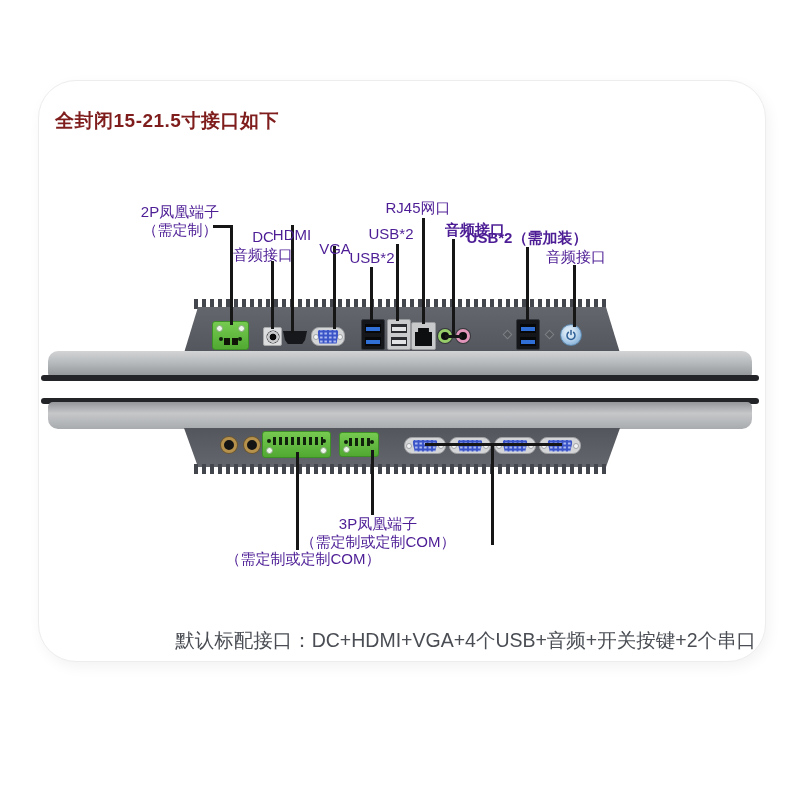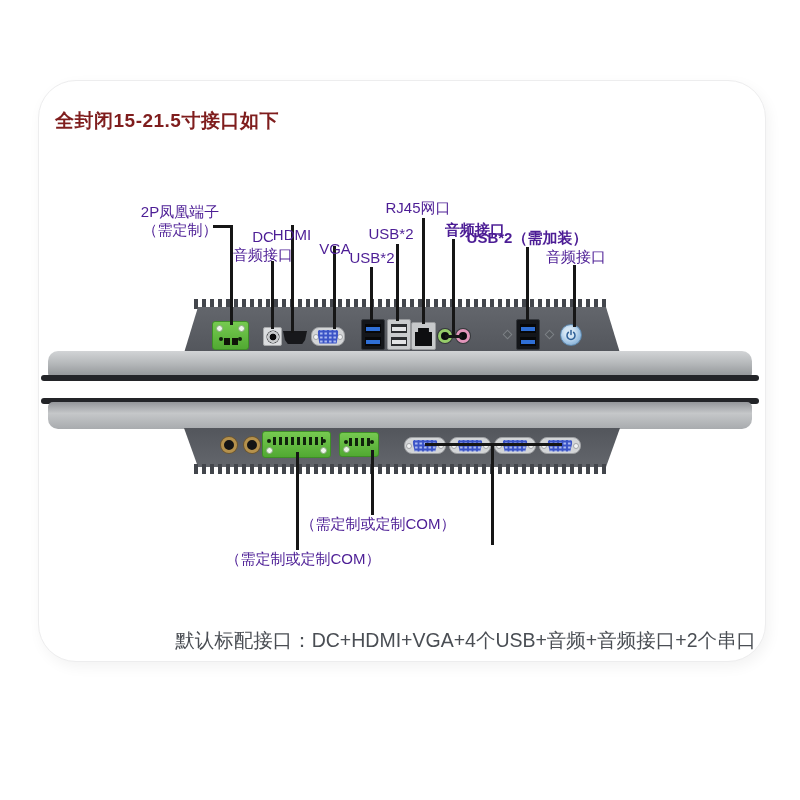--- a/index.html
+++ b/index.html
@@ -260,23 +260,24 @@
   <div class="lbl" style="left:475px;top:221px;font-weight:bold;">
     <div>音频接口</div>
   </div>
   <div class="lbl" style="left:527px;top:229px;font-weight:bold;">
     <div>USB*2（需加装）</div>
   </div>
   <div class="lbl" style="left:576px;top:248px;">
     <div>音频接口</div>
   </div>
   <div class="lbl" style="left:378px;top:515px;">
+    <div>3P凤凰端子</div>
     <div>（需定制或定制COM）</div>
   </div>
   <div class="lbl" style="left:303px;top:550px;">
     <div>（需定制或定制COM）</div>
   </div>
   <div class="lbl" style="left:496px;top:546px;">
   </div>
 
-  <div class="footer">默认标配接口：DC+HDMI+VGA+4个USB+音频+音频接口+2个串口</div>
+  <div class="footer">默认标配接口：DC+HDMI+VGA+4个USB+音频+开关按键+2个串口</div>
 
 </div>
 
 </body></html>

